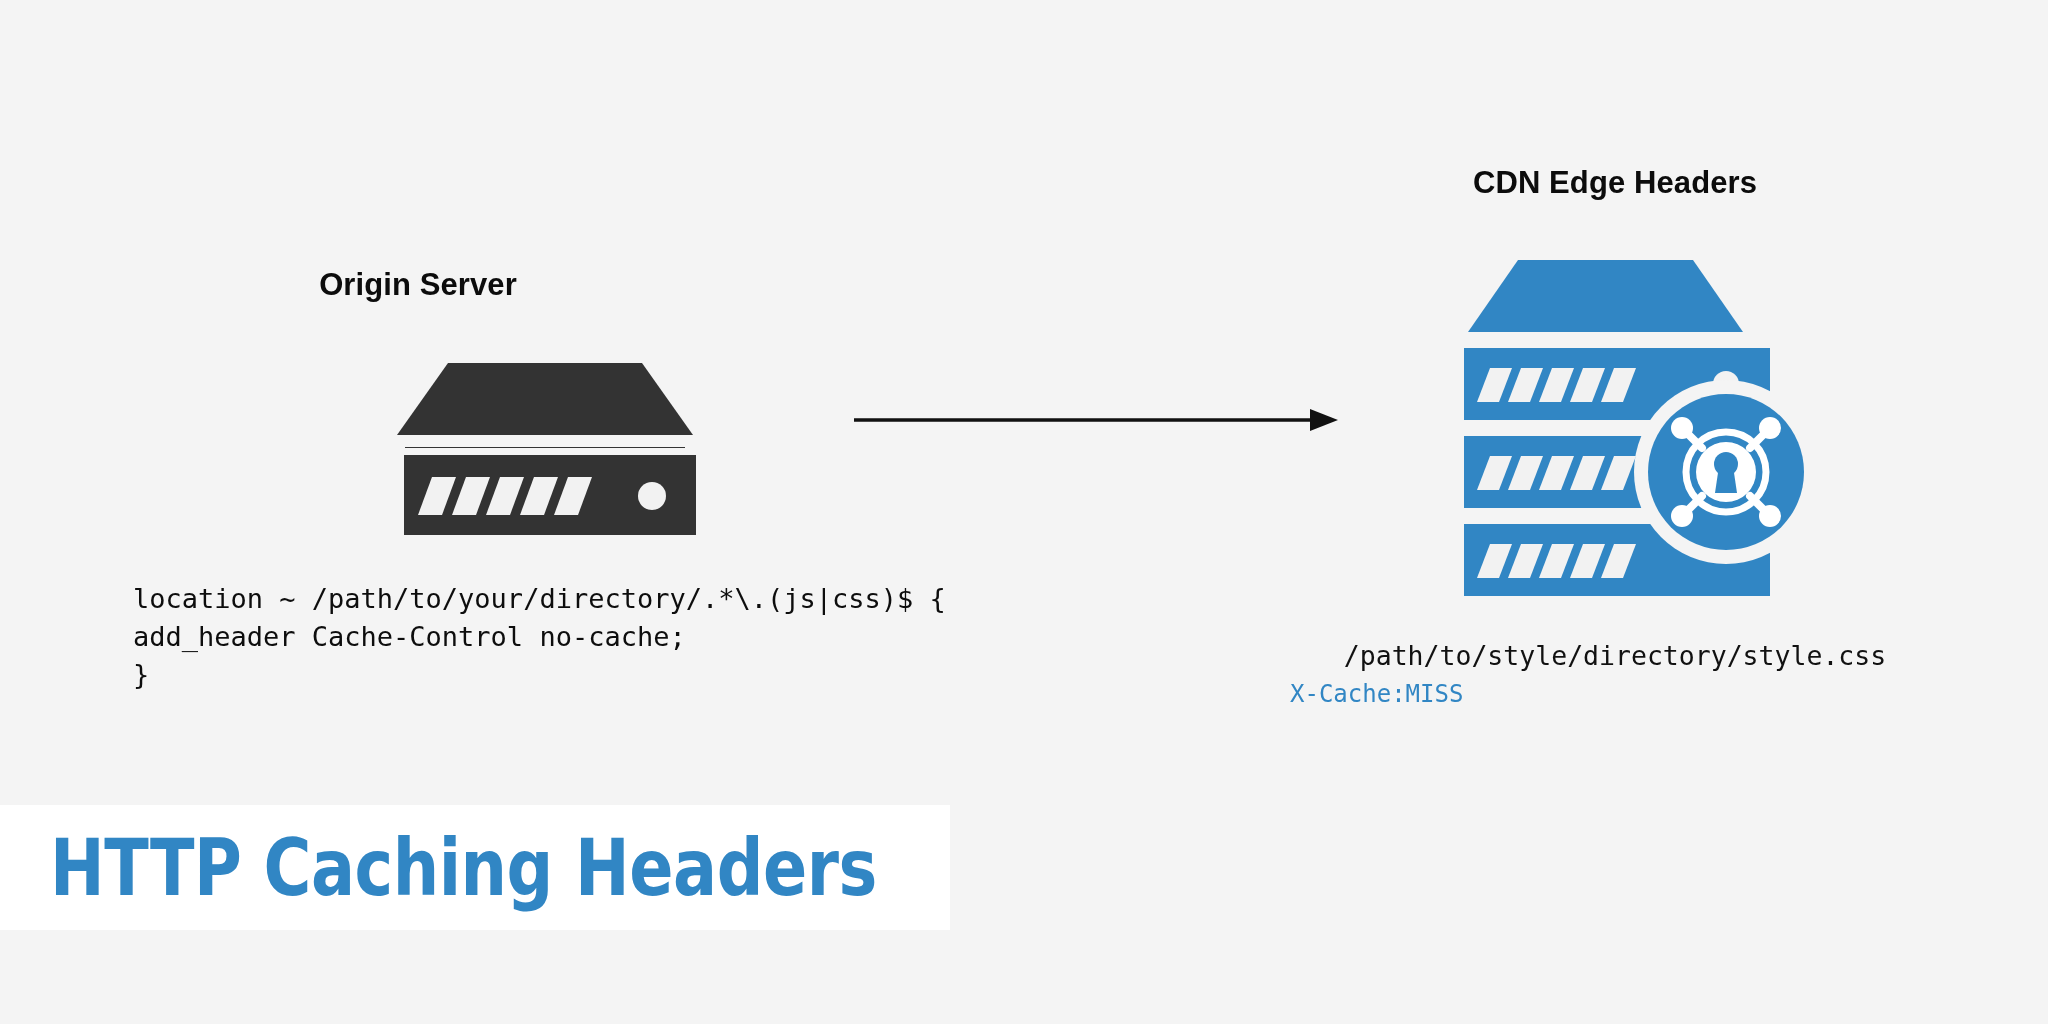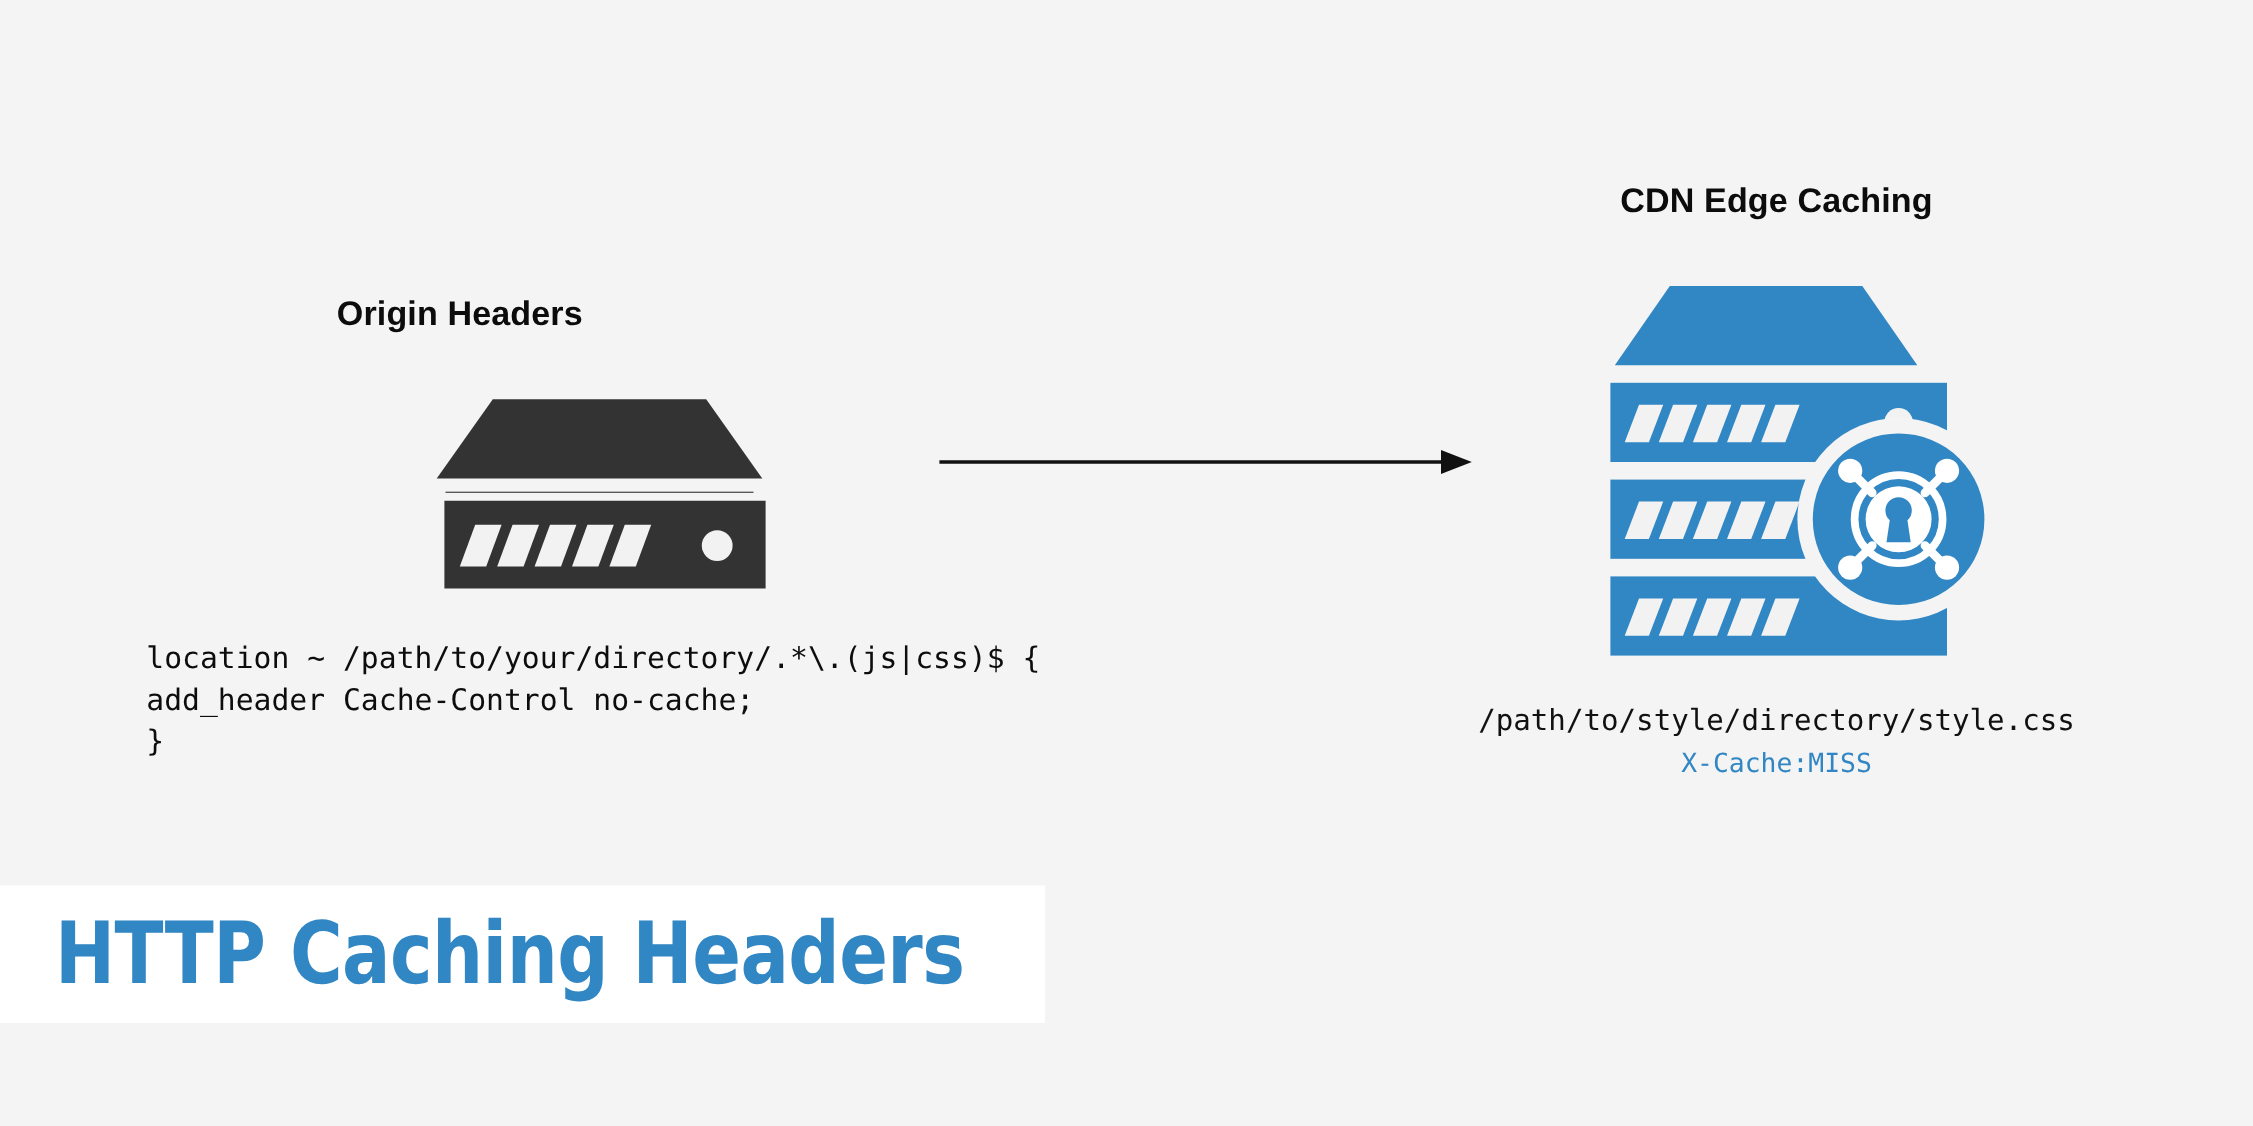--- a/index.html
+++ b/index.html
@@ -64,21 +64,21 @@
     color: #111111;
     white-space: nowrap;
     text-align: center;
   }
   .edge-cache {
     position: absolute;
     font-family: "DejaVu Sans Mono", "Liberation Mono", monospace;
     font-size: 24px;
     color: #3186c4;
     white-space: nowrap;
-    text-align: center;
+    text-align: left;
   }
 
   
   .title-band {
     position: absolute;
     left: 0;
     top: 805px;
     width: 950px;
     height: 125px;
     background: #ffffff;
@@ -97,21 +97,21 @@
     transform-origin: left center;
     letter-spacing: -0.5px;
   }
 </style>
 </head>
 <body>
 
 <div id="stage">
 
   <div class="abs" style="left:293px; top:267px; width:250px;">
-    <div class="node-title">Origin Headers</div>
+    <div class="node-title">Origin Server</div>
   </div>
 
   <div class="server-glyph" style="left:385px; top:355px;">
     <svg width="320" height="110" viewBox="0 0 320 110" xmlns="http://www.w3.org/2000/svg">
 
       <polygon points="63,8 257,8 308,80 12,80" fill="#333333"></polygon>
 
       <rect x="20" y="92" width="280" height="1" fill="#333333"></rect>
     </svg>
   </div>
@@ -137,21 +137,21 @@
       <line x1="2" y1="15" x2="462" y2="15" stroke="#111111" stroke-width="3.4"></line>
       <polygon points="458,4 486,15 458,26" fill="#111111"></polygon>
     </svg>
   </div>
 
   <div class="code-block" style="left:133px; top:580px;">location ~ /path/to/your/directory/.*\.(js|css)$ {
 add_header Cache-Control no-cache;
 }</div>
 
   <div class="abs" style="left:1470px; top:165px; width:290px;">
-    <div class="node-title">CDN Edge Caching</div>
+    <div class="node-title">CDN Edge Headers</div>
   </div>
 
   <div class="server-glyph" style="left:1450px; top:250px;">
     <svg width="360" height="380" viewBox="0 0 360 380" xmlns="http://www.w3.org/2000/svg">
       <defs>
 
         <mask id="badge-cutout" maskUnits="userSpaceOnUse" x="0" y="0" width="360" height="380">
           <rect x="0" y="0" width="360" height="380" fill="#ffffff"></rect>
           <circle cx="276" cy="222" r="92" fill="#000000"></circle>
         </mask>

